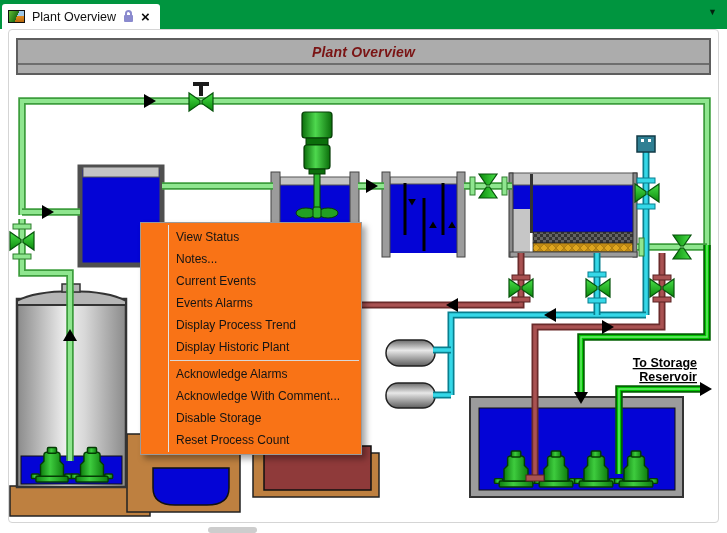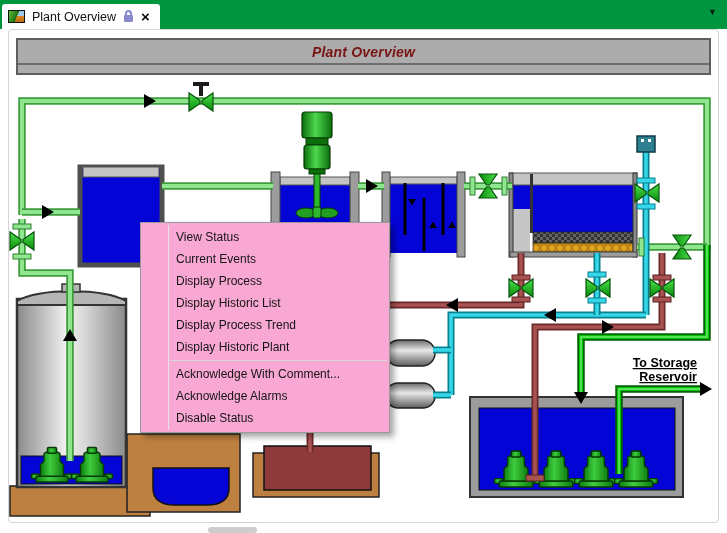--- a/index.html
+++ b/index.html
@@ -41,21 +41,21 @@
   .pc-lg{stroke:#8FE68F;stroke-width:4;}
   .pb-bg{stroke:#056105;stroke-width:7.5;}
   .pc-bg{stroke:#00C400;stroke-width:4;}
   .ph-bg{stroke:#72EE72;stroke-width:1.4;}
   .pb-cy{stroke:#087F8F;stroke-width:7;}
   .pc-cy{stroke:#35D8E8;stroke-width:3.6;}
   .pb-dr{stroke:#6B2B2B;stroke-width:7;}
   .pc-dr{stroke:#A95252;stroke-width:3.6;}
 
   
-  .context-menu{position:absolute;left:140px;top:222px;width:250px;background:#f9a8d4;
+  .context-menu{position:absolute;left:140px;top:222px;width:222px;background:#f97316;
         border:1px solid #9A9A9A;box-shadow:4px 4px 6px rgba(0,0,0,.35);
         padding:3px 0;box-sizing:border-box;}
   .menu-gutter{position:absolute;left:27px;top:2px;bottom:2px;width:0;border-left:1px solid #E4E4E4;}
   .menu-item{height:22px;line-height:22px;padding-left:35px;font-size:12px;color:#141414;
         white-space:nowrap;cursor:default;}
   .menu-sep{border-top:1px solid #D8D8D8;margin:2px 2px 2px 29px;height:0;}
 
   .hthumb{position:absolute;left:208px;top:527px;width:49px;height:6px;
         background:#CDCDCD;border-radius:3px;}
 </style>
@@ -313,24 +313,25 @@
 
   <g font-family="Liberation Sans, sans-serif" font-size="12.5" font-weight="600" fill="#000">
     <text x="697" y="367" text-anchor="end" text-decoration="underline">To Storage</text>
     <text x="697" y="381" text-anchor="end" text-decoration="underline">Reservoir</text>
   </g>
 </svg>
 
 <div class="context-menu">
   <div class="menu-gutter"></div>
   <div class="menu-item">View Status</div>
+  <div class="menu-item">Notes...</div>
   <div class="menu-item">Current Events</div>
-  <div class="menu-item">Display Process</div>
-  <div class="menu-item">Display Historic List</div>
+  <div class="menu-item">Events Alarms</div>
   <div class="menu-item">Display Process Trend</div>
   <div class="menu-item">Display Historic Plant</div>
   <div class="menu-sep"></div>
+  <div class="menu-item">Acknowledge Alarms</div>
   <div class="menu-item">Acknowledge With Comment...</div>
-  <div class="menu-item">Acknowledge Alarms</div>
-  <div class="menu-item">Disable Status</div>
+  <div class="menu-item">Disable Storage</div>
+  <div class="menu-item">Reset Process Count</div>
 </div>
 
 <div class="hthumb"></div>
 
 </body></html>

